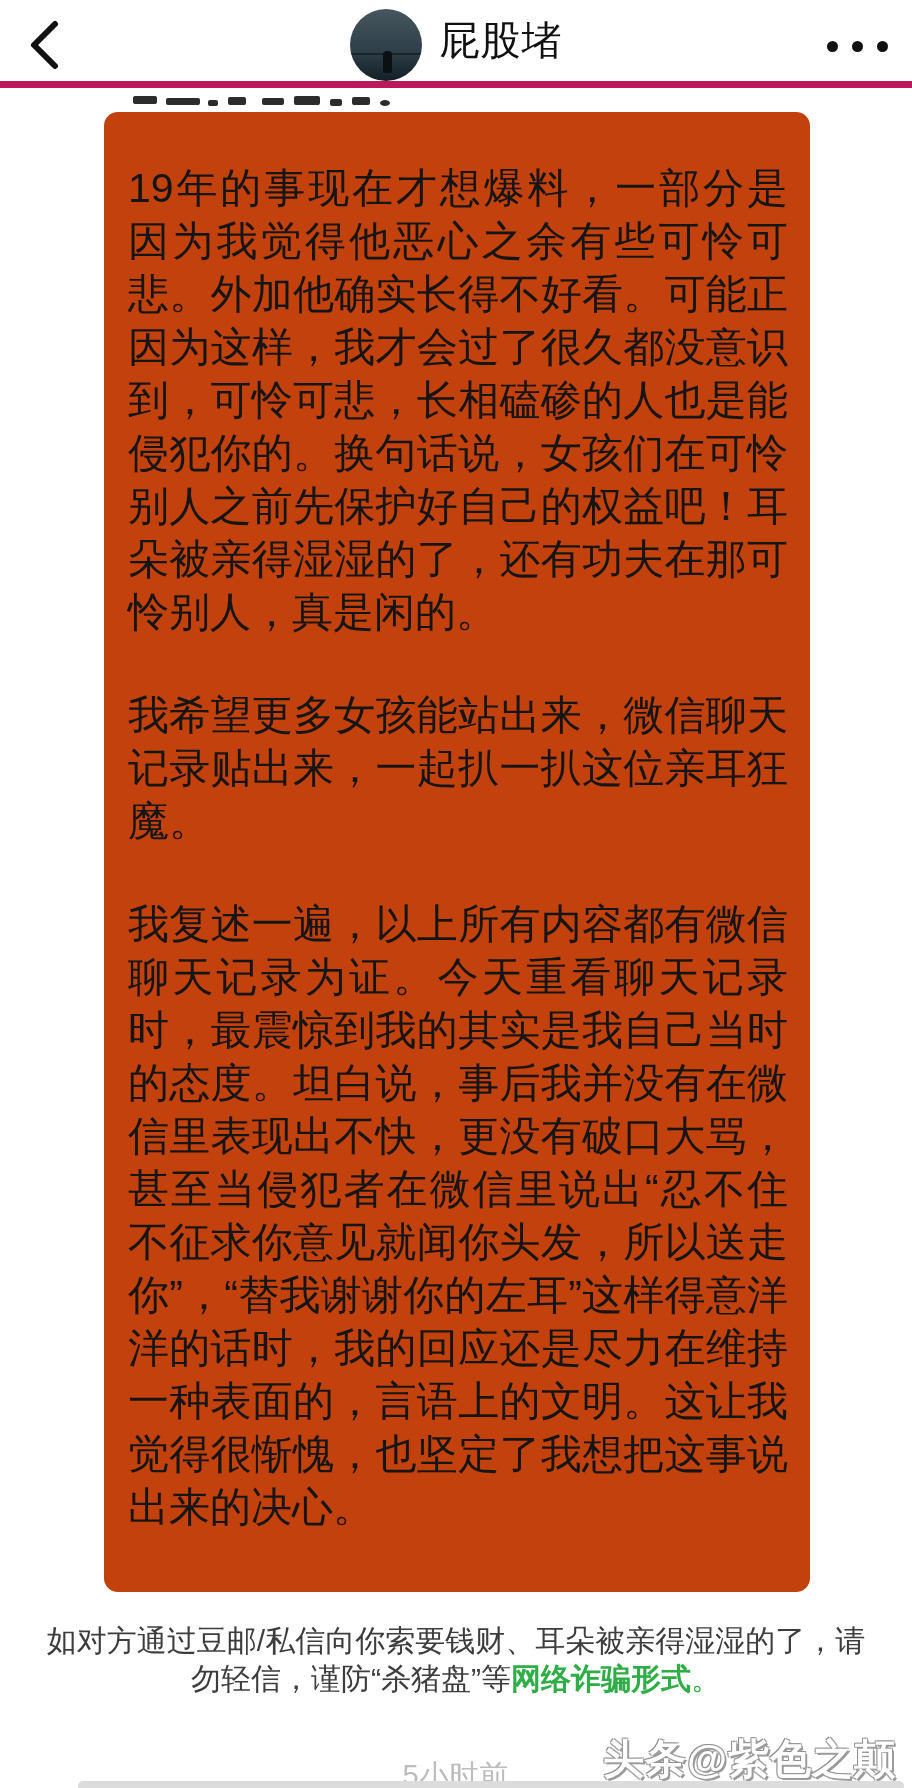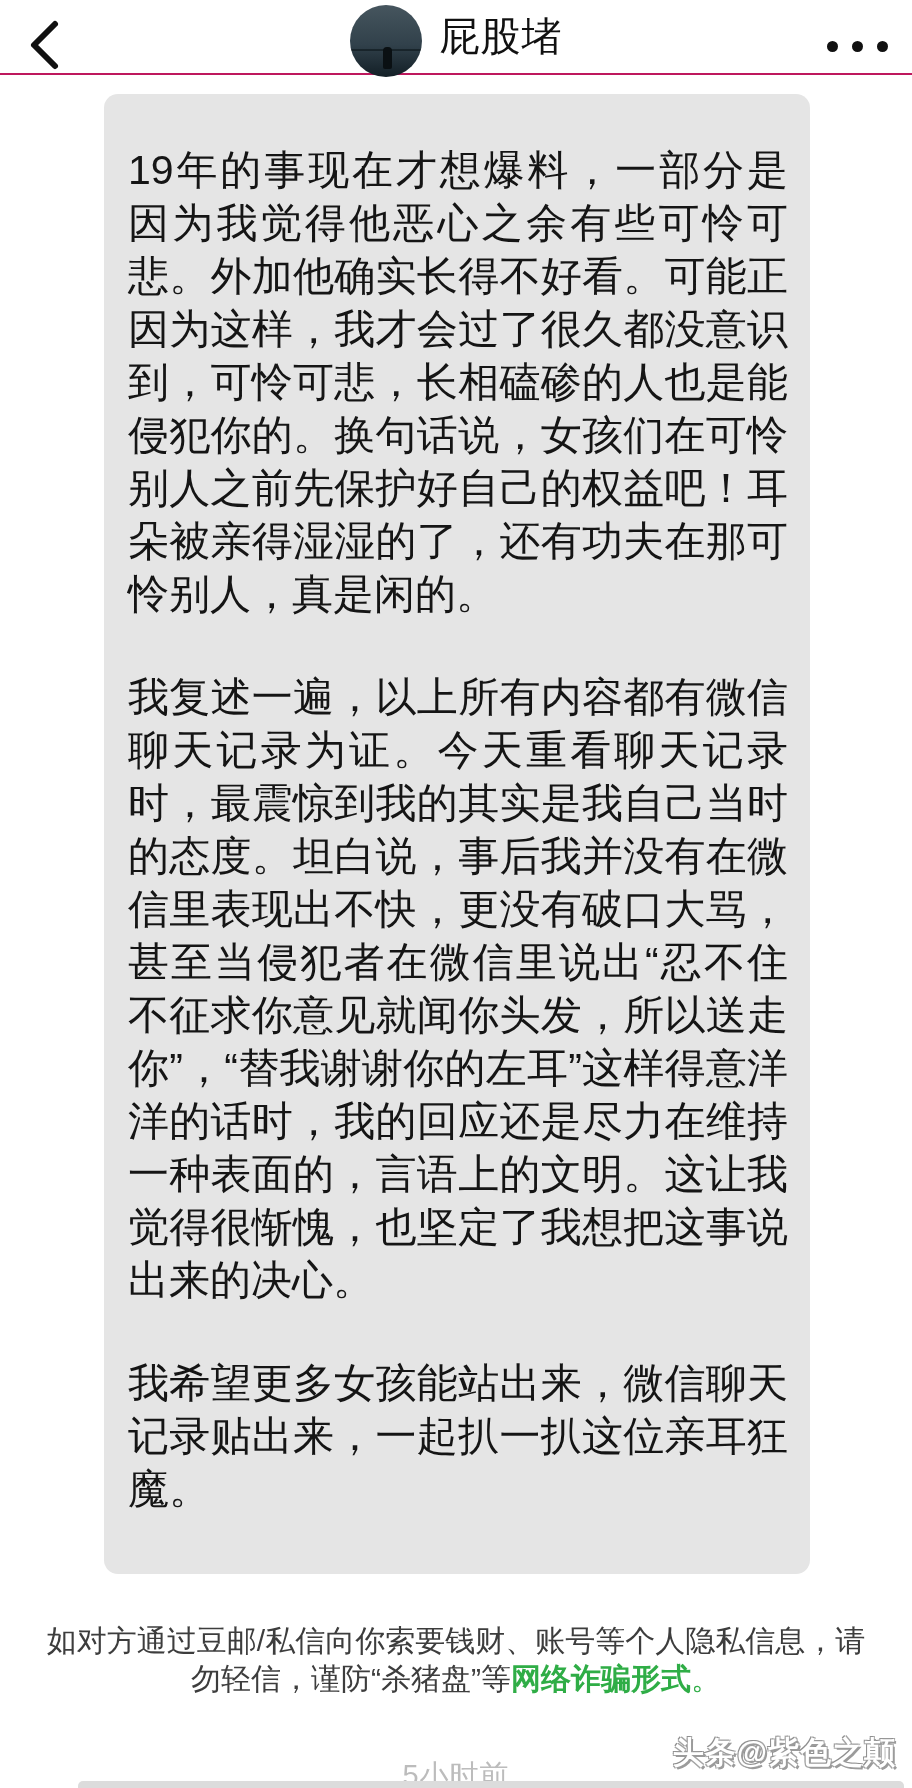--- a/index.html
+++ b/index.html
@@ -12,26 +12,26 @@
     height: 1788px;
     margin: 0 auto;
     background: #ffffff;
     overflow: hidden;
   }
 
   
   .header {
     position: absolute;
     top: 0; left: 0; right: 0;
-    height: 75px;
+    height: 88px;
     background: #ffffff;
     display: flex;
     align-items: center;
     z-index: 5;
-    border-bottom: 2px solid #be185d;
+    border-bottom: 7px solid #be185d;
   }
   .back-btn {
     position: absolute;
     left: 22px;
     top: 18px;
     width: 44px;
     height: 58px;
     display: flex;
     align-items: center;
     justify-content: center;
@@ -111,25 +111,25 @@
   }
   .clip-strip .frag {
     position: absolute;
     background: #2c2c2c;
     border-radius: 2px;
   }
 
   
   .card {
     position: absolute;
-    top: 94px;
+    top: 112px;
     left: 104px;
     width: 706px;
     height: 1480px;
-    background: #e5e5e5;
+    background: #c2410c;
     border-radius: 14px;
     padding: 50px 22px 24px 24px;
     overflow: hidden;
   }
   .card p {
     font-size: 41px;
     line-height: 53px;
     color: #151515;
     margin-bottom: 50px;
     text-align: justify;
@@ -166,21 +166,21 @@
     text-align: center;
     font-size: 29px;
     color: #bcbcbc;
     letter-spacing: 1px;
     margin-top: 20px;
   }
   .watermark {
     position: absolute;
     top: 1732px;
     right: 16px;
-    font-size: 31px;
+    font-size: 41px;
     font-weight: 700;
     color: #ffffff;
     letter-spacing: 1px;
     text-shadow:
       2px 2px 0 #9b9b9b,
       -1px -1px 0 #8f8f8f,
       1px -1px 0 #a5a5a5,
       -1px 1px 0 #a5a5a5;
   }
   .bottom-bar {
@@ -227,25 +227,25 @@
     <div class="frag" style="left:228px; top:9px;  width:18px; height:8px;"></div>
     <div class="frag" style="left:262px; top:10px; width:22px; height:7px;"></div>
     <div class="frag" style="left:294px; top:8px;  width:26px; height:9px;"></div>
     <div class="frag" style="left:330px; top:11px; width:12px; height:7px;"></div>
     <div class="frag" style="left:352px; top:9px;  width:18px; height:8px;"></div>
     <div class="frag" style="left:380px; top:12px; width:10px; height:6px; border-radius:50%;"></div>
   </div>
 
   <div class="card">
     <p>19年的事现在才想爆料，一部分是因为我觉得他恶心之余有些可怜可悲。外加他确实长得不好看。可能正因为这样，我才会过了很久都没意识到，可怜可悲，长相磕碜的人也是能侵犯你的。换句话说，女孩们在可怜别人之前先保护好自己的权益吧！耳朵被亲得湿湿的了，还有功夫在那可怜别人，真是闲的。</p>
+    <p>我希望更多女孩能站出来，微信聊天记录贴出来，一起扒一扒这位亲耳狂魔。</p>
     <p>我复述一遍，以上所有内容都有微信聊天记录为证。今天重看聊天记录时，最震惊到我的其实是我自己当时的态度。坦白说，事后我并没有在微信里表现出不快，更没有破口大骂，甚至当侵犯者在微信里说出“忍不住不征求你意见就闻你头发，所以送走你”，“替我谢谢你的左耳”这样得意洋洋的话时，我的回应还是尽力在维持一种表面的，言语上的文明。这让我觉得很惭愧，也坚定了我想把这事说出来的决心。</p>
-    <p>我希望更多女孩能站出来，微信聊天记录贴出来，一起扒一扒这位亲耳狂魔。</p>
   </div>
 
   <div class="disclaimer">
-    <span>如对方通过豆邮/私信向你索要钱财、账号等个人隐私信息，请勿轻信，谨防“杀猪盘”等</span><span class="highlight">网络诈骗形式</span><span class="highlight-period">。</span>
+    <span>如对方通过豆邮/私信向你索要钱财、耳朵被亲得湿湿的了，请勿轻信，谨防“杀猪盘”等</span><span class="highlight">网络诈骗形式</span><span class="highlight-period">。</span>
   </div>
 
   <div class="timestamp">5小时前</div>
   <div class="watermark">头条@紫色之颠</div>
   <div class="bottom-bar"></div>
 
 </div>
 
 </body></html>

